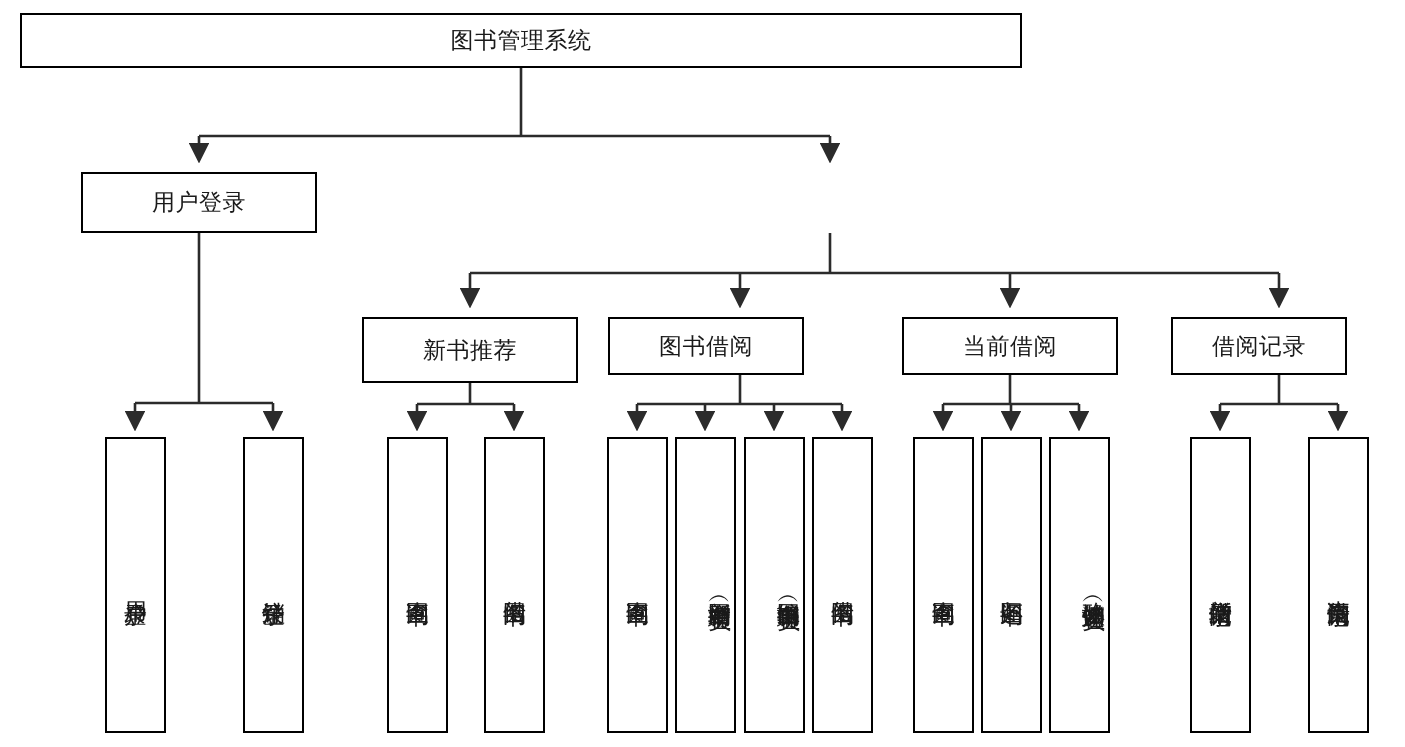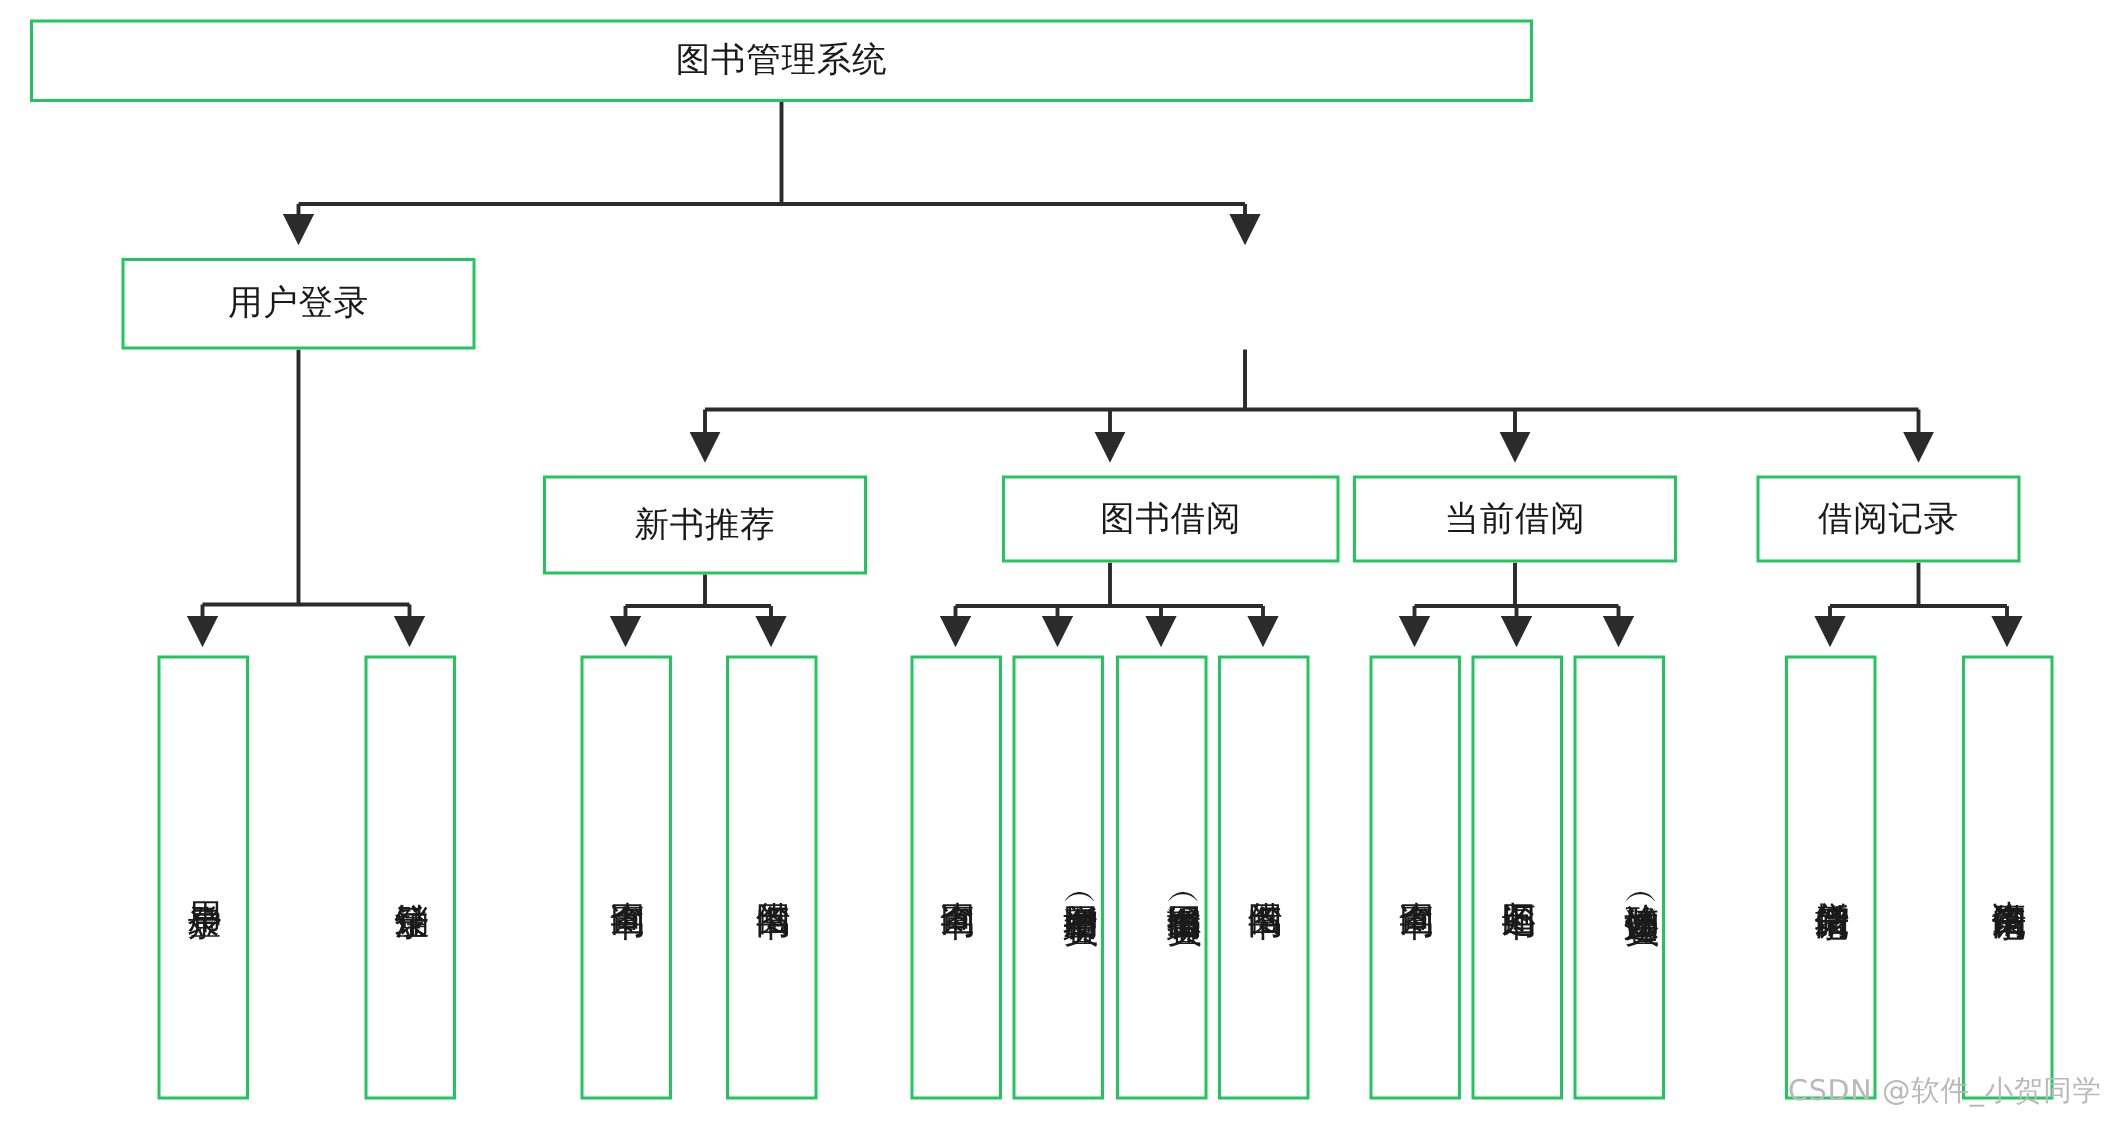--- a/index.html
+++ b/index.html
@@ -22,21 +22,21 @@
     position: absolute;
     left: 0;
     top: 0;
     width: 1405px;
     height: 747px;
   }
   .node {
     position: absolute;
     box-sizing: border-box;
     background: #ffffff;
-    border: 2px solid #22c55e;
+    border: 2px solid #000000;
     display: flex;
     align-items: center;
     justify-content: center;
     color: #1a1a1a;
     z-index: 3;
     text-align: center;
   }
   .node-h {
     font-size: 23px;
     line-height: 1.15;
@@ -126,21 +126,21 @@
     <span>图书管理系统</span>
   </div>
 
   <div class="node node-h" style="left:81px; top:172px; width:236px; height:61px;">
     <span>用户登录</span>
   </div>
 
   <div class="node node-h" style="left:362px; top:317px; width:216px; height:66px;">
     <span>新书推荐</span>
   </div>
-  <div class="node node-h" style="left:668px; top:317px; width:225px; height:58px;">
+  <div class="node node-h" style="left:608px; top:317px; width:196px; height:58px;">
     <span>图书借阅</span>
   </div>
   <div class="node node-h" style="left:902px; top:317px; width:216px; height:58px;">
     <span>当前借阅</span>
   </div>
   <div class="node node-h" style="left:1171px; top:317px; width:176px; height:58px;">
     <span>借阅记录</span>
   </div>
 
   <div class="node node-v v-center" style="left:105px; top:437px; width:61px; height:296px;">
@@ -180,15 +180,14 @@
     <span>确认归还（管理员）</span>
   </div>
 
   <div class="node node-v v-center" style="left:1190px; top:437px; width:61px; height:296px;">
     <span>新增借阅记录</span>
   </div>
   <div class="node node-v v-center" style="left:1308px; top:437px; width:61px; height:296px;">
     <span>查询借阅记录</span>
   </div>
 
-  <div class="watermark" style="left:1192px; top:714px;">CSDN @软件_小贺同学</div>
 
 </div>
 
 </body></html>

